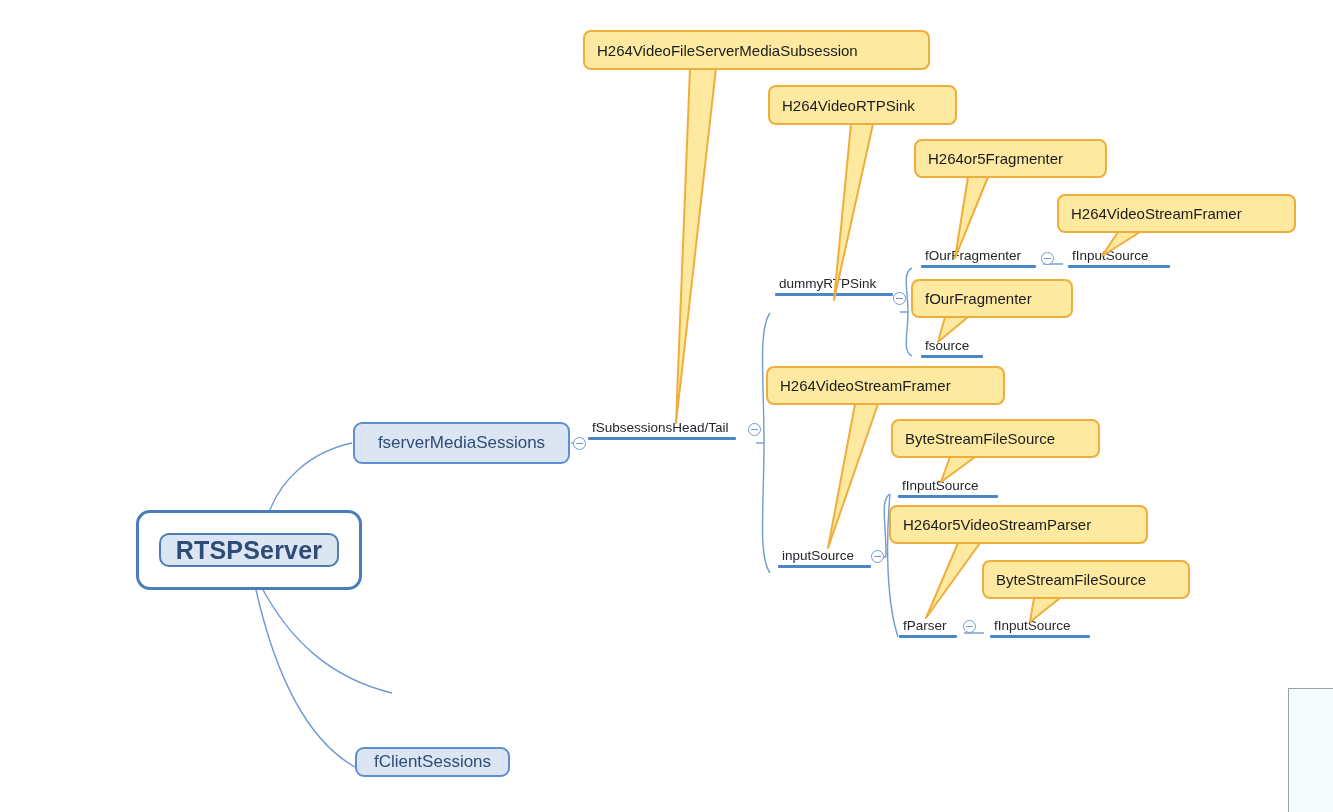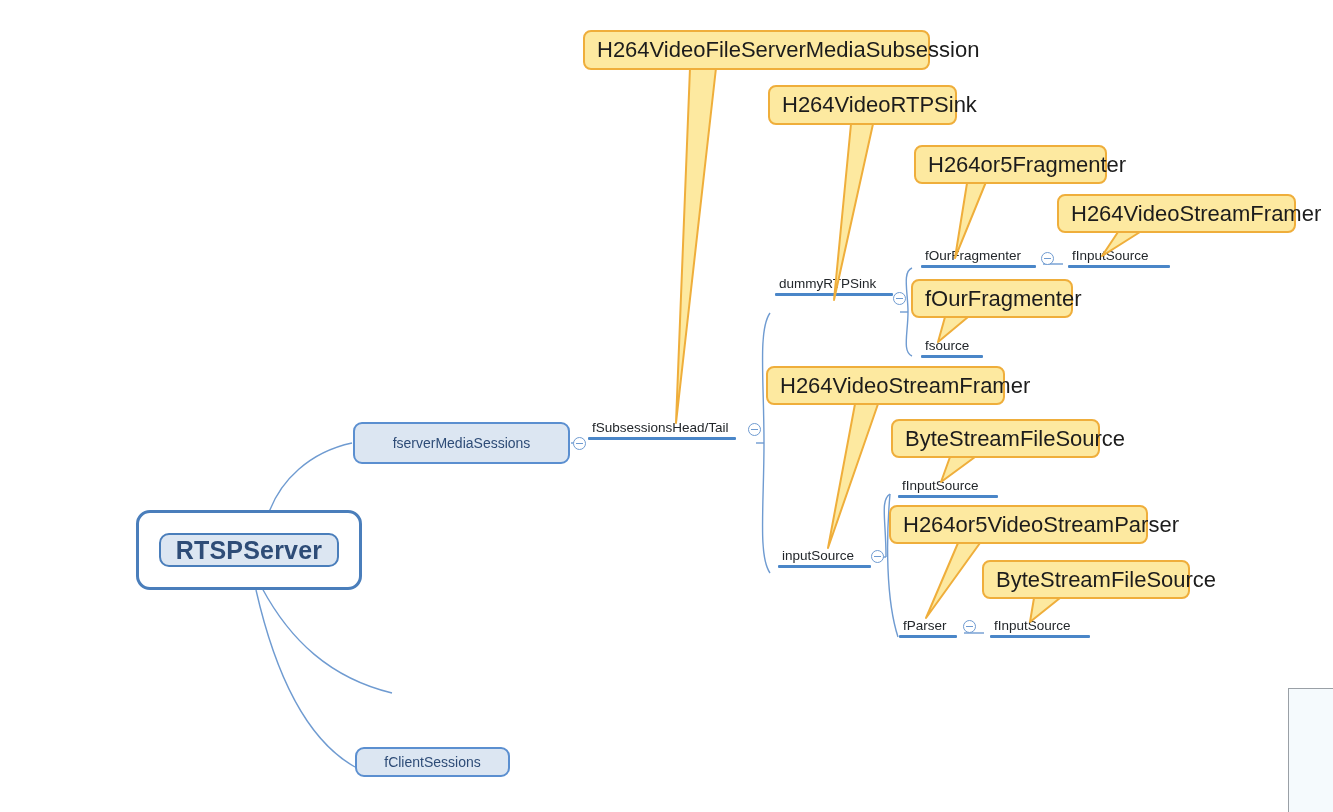--- a/index.html
+++ b/index.html
@@ -58,21 +58,21 @@
   .blue-box {
     position: absolute;
     box-sizing: border-box;
     border: 2px solid #5B8FD0;
     border-radius: 9px;
     background: #DCE6F2;
     display: flex;
     align-items: center;
     justify-content: center;
     color: #2E4C77;
-    font-size: 14px;
+    font-size: 17px;
     white-space: nowrap;
   }
 
   
   .bar-node {
     position: absolute;
     box-sizing: border-box;
     display: flex;
     flex-direction: column;
     align-items: flex-start;
@@ -117,21 +117,21 @@
     position: absolute;
     box-sizing: border-box;
     border: 2px solid #EFAE3B;
     border-radius: 8px;
     background: #FDE9A0;
     color: #1C1C1C;
     display: flex;
     align-items: center;
     padding: 0 12px;
     white-space: nowrap;
-    font-size: 22px;
+    font-size: 15px;
     z-index: 6;
   }
 
   #tails { position: absolute; left: 0; top: 0; width: 1333px; height: 812px; pointer-events: none; z-index: 5; }
 
   
   .side-panel {
     position: absolute;
     box-sizing: border-box;
     background: #F5FAFD;
@@ -264,21 +264,21 @@
   <div class="collapse-icon" style="left:963px; top:620px;"></div>
 
   <div class="callout" style="left:583px; top:30px; width:347px; height:40px;">
     <span>H264VideoFileServerMediaSubsession</span>
   </div>
 
   <div class="callout" style="left:768px; top:85px; width:189px; height:40px;">
     <span>H264VideoRTPSink</span>
   </div>
 
-  <div class="callout" style="left:914px; top:145px; width:193px; height:39px;">
+  <div class="callout" style="left:914px; top:139px; width:193px; height:39px;">
     <span>H264or5Fragmenter</span>
   </div>
 
   <div class="callout" style="left:1057px; top:194px; width:239px; height:39px;">
     <span>H264VideoStreamFramer</span>
   </div>
 
   <div class="callout" style="left:911px; top:279px; width:162px; height:39px;">
     <span>fOurFragmenter</span>
   </div>

